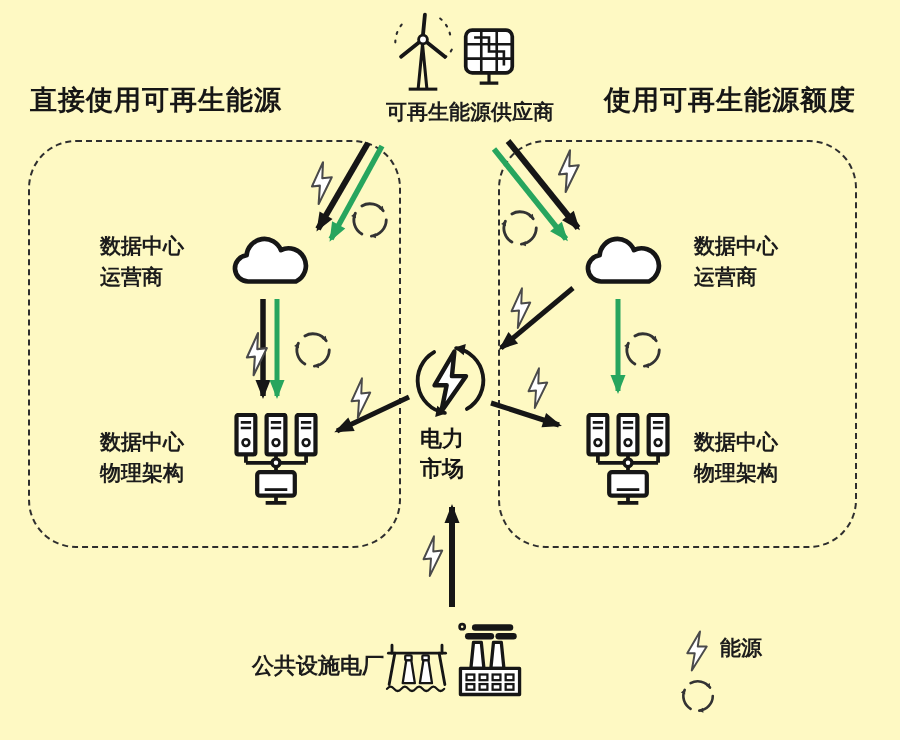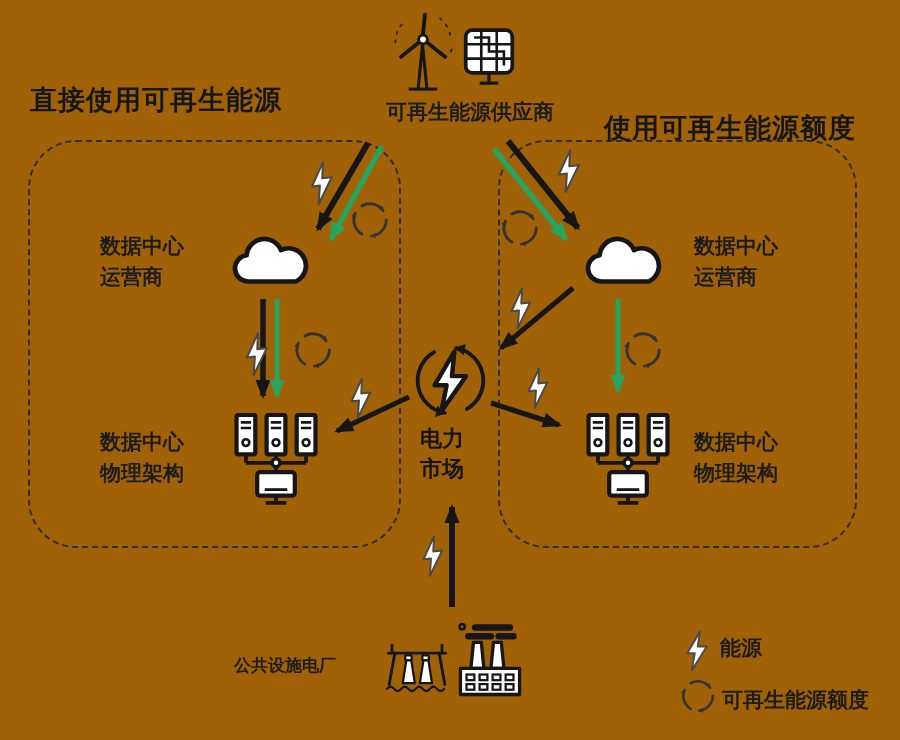--- a/index.html
+++ b/index.html
@@ -1,17 +1,17 @@
 <!DOCTYPE html>
 <html><head>
 <meta charset="utf-8">
 <style>
   html,body{margin:0;padding:0;background:#fff;}
   #canvas{
-    position:relative;width:900px;height:740px;background:#a16207;overflow:hidden;
+    position:relative;width:900px;height:740px;background:#fef9c3;overflow:hidden;
     font-family:"Liberation Sans","DejaVu Sans",sans-serif;color:#111;
   }
   .abs{position:absolute;}
   .title{font-size:27px;font-weight:700;letter-spacing:1px;color:#161616;white-space:nowrap;}
   .label{font-size:21px;font-weight:600;color:#1c1c1c;white-space:pre-line;line-height:31px;}
   .label.center{text-align:right;}
   .market-label{font-size:22px;font-weight:700;line-height:30px;text-align:left;white-space:pre-line;color:#141414;}
   svg{display:block;overflow:visible;}
   .zone{
     position:absolute;border:2px dashed #2e2e2e;border-radius:48px;background:transparent;
@@ -156,21 +156,21 @@
     <line x1="263" y1="299" x2="263" y2="396" stroke="#161616" stroke-width="5.5" marker-end="url(#m-black)"></line>
     <line x1="277" y1="299" x2="277" y2="396" stroke="#27a55e" stroke-width="5" marker-end="url(#m-green)"></line>
     <line x1="618" y1="299" x2="618" y2="391" stroke="#27a55e" stroke-width="5" marker-end="url(#m-green)"></line>
     <line x1="573" y1="288" x2="501" y2="348" stroke="#161616" stroke-width="5" marker-end="url(#m-black)"></line>
     <line x1="409" y1="397" x2="337" y2="431" stroke="#161616" stroke-width="5" marker-end="url(#m-black)"></line>
     <line x1="491" y1="403" x2="559" y2="425" stroke="#161616" stroke-width="5" marker-end="url(#m-black)"></line>
     <line x1="452" y1="607" x2="452" y2="507" stroke="#161616" stroke-width="6" marker-end="url(#m-black)"></line>
   </svg>
 
   <div class="abs title" style="left:30px;top:82px;">直接使用可再生能源</div>
-  <div class="abs title" style="left:604px;top:82px;margin-top:28px;">使用可再生能源额度</div>
+  <div class="abs title" style="left:604px;top:82px;">使用可再生能源额度</div>
 
   <svg class="abs" style="left:385px;top:8px;" width="76" height="84">
       <use href="#sym-turbine"></use>
     </svg>
   <svg class="abs" style="left:462px;top:26px;" width="54" height="64">
       <use href="#sym-solar"></use>
     </svg>
   <div class="abs label center" style="left:358px;top:96px;width:196px;">可再生能源供应商</div>
 
   <div class="abs label" style="left:100px;top:230px;">数据中心
@@ -198,21 +198,21 @@
   <svg class="abs" style="left:407px;top:337px;" width="87" height="87" viewBox="0 0 90 90">
     <g fill="none" stroke="#161616" stroke-width="4" stroke-linecap="round">
       <path d="M62 74.4 A34 34 0 0 0 50.9 11.5" marker-end="url(#m-ring)"></path>
       <path d="M28 15.6 A34 34 0 0 0 39.1 78.5" marker-end="url(#m-ring)"></path>
     </g>
     <path d="M49 15 L28.5 50 H41 L35.5 77 L61 40.5 H46.5 Z" fill="#fff" stroke="#161616" stroke-width="4.6" stroke-linejoin="round"></path>
   </svg>
   <div class="abs market-label" style="left:420px;top:424px;width:62px;">电力
 市场</div>
 
-  <div class="abs label" style="left:234px;top:650px;font-size:17px;">公共设施电厂</div>
+  <div class="abs label" style="left:252px;top:650px;font-size:22px;">公共设施电厂</div>
   <svg class="abs" style="left:384px;top:636px;" width="66" height="60">
       <use href="#sym-dam"></use>
     </svg>
   <svg class="abs" style="left:456px;top:618px;" width="68" height="80">
       <use href="#sym-factory"></use>
     </svg>
 
   <svg class="abs" style="left:306px;top:160px;transform:rotate(-6deg);" width="32" height="46">
       <use href="#sym-bolt"></use>
     </svg>
@@ -249,16 +249,15 @@
     </svg>
 
   <div class="abs" style="left:676px;top:626px;width:220px;height:94px;">
     <svg class="abs" style="left:6px;top:2px;" width="30" height="46">
         <use href="#sym-bolt"></use>
       </svg>
     <div class="abs label" style="left:44px;top:6px;text-align:right;">能源</div>
     <svg class="abs" style="left:2px;top:50px;" width="40" height="40">
         <use href="#sym-recycle"></use>
       </svg>
-    <div class="abs label" style="left:46px;top:58px;">可再生能源额度</div>
   </div>
 
 </div>
 
 </body></html>

